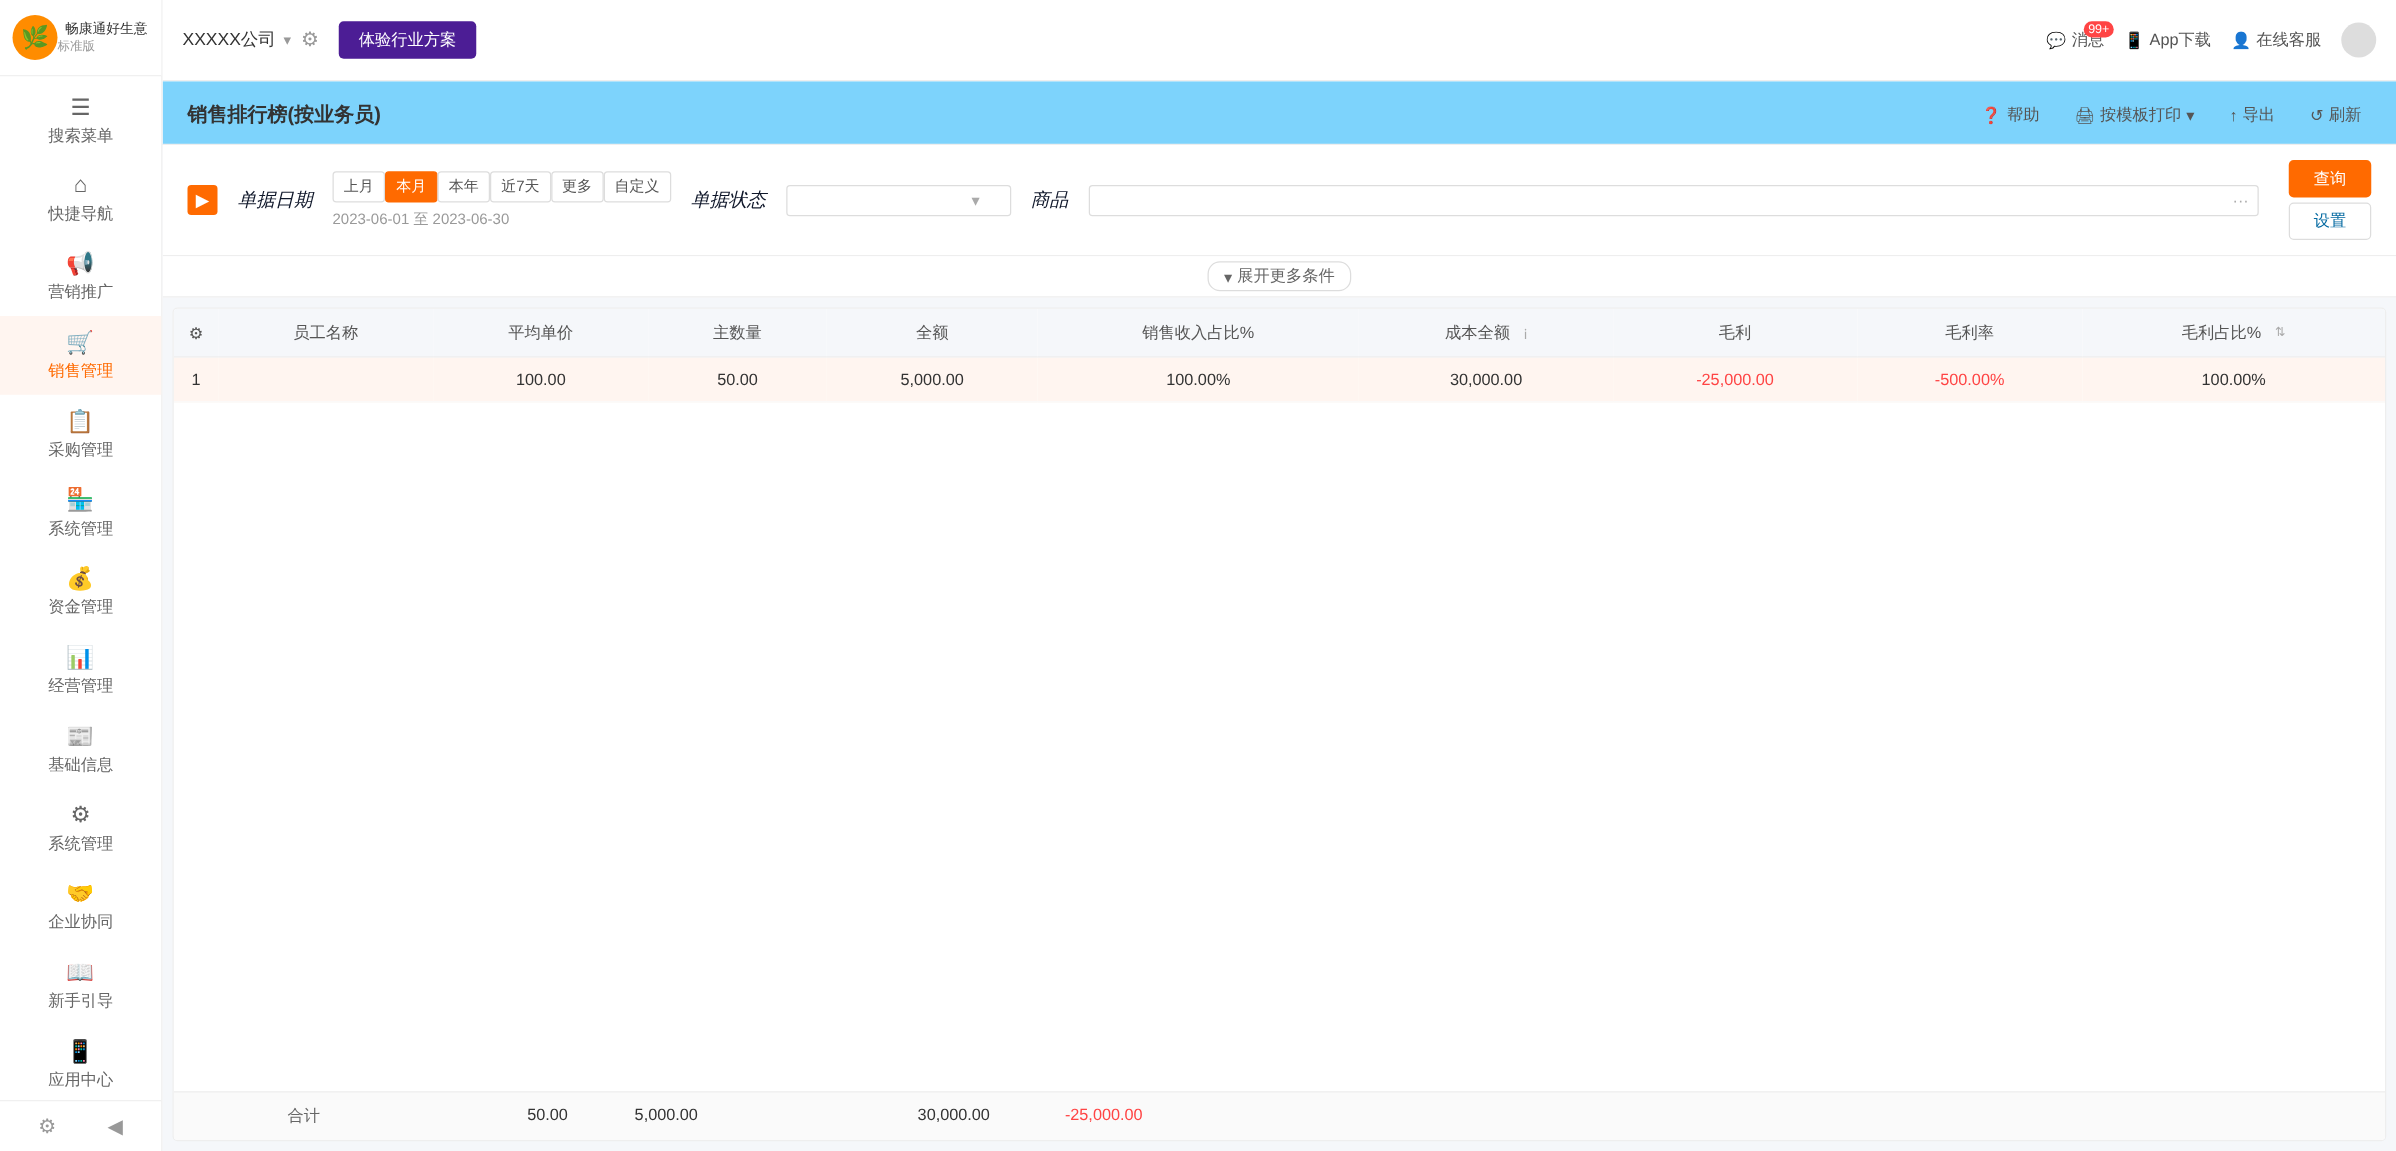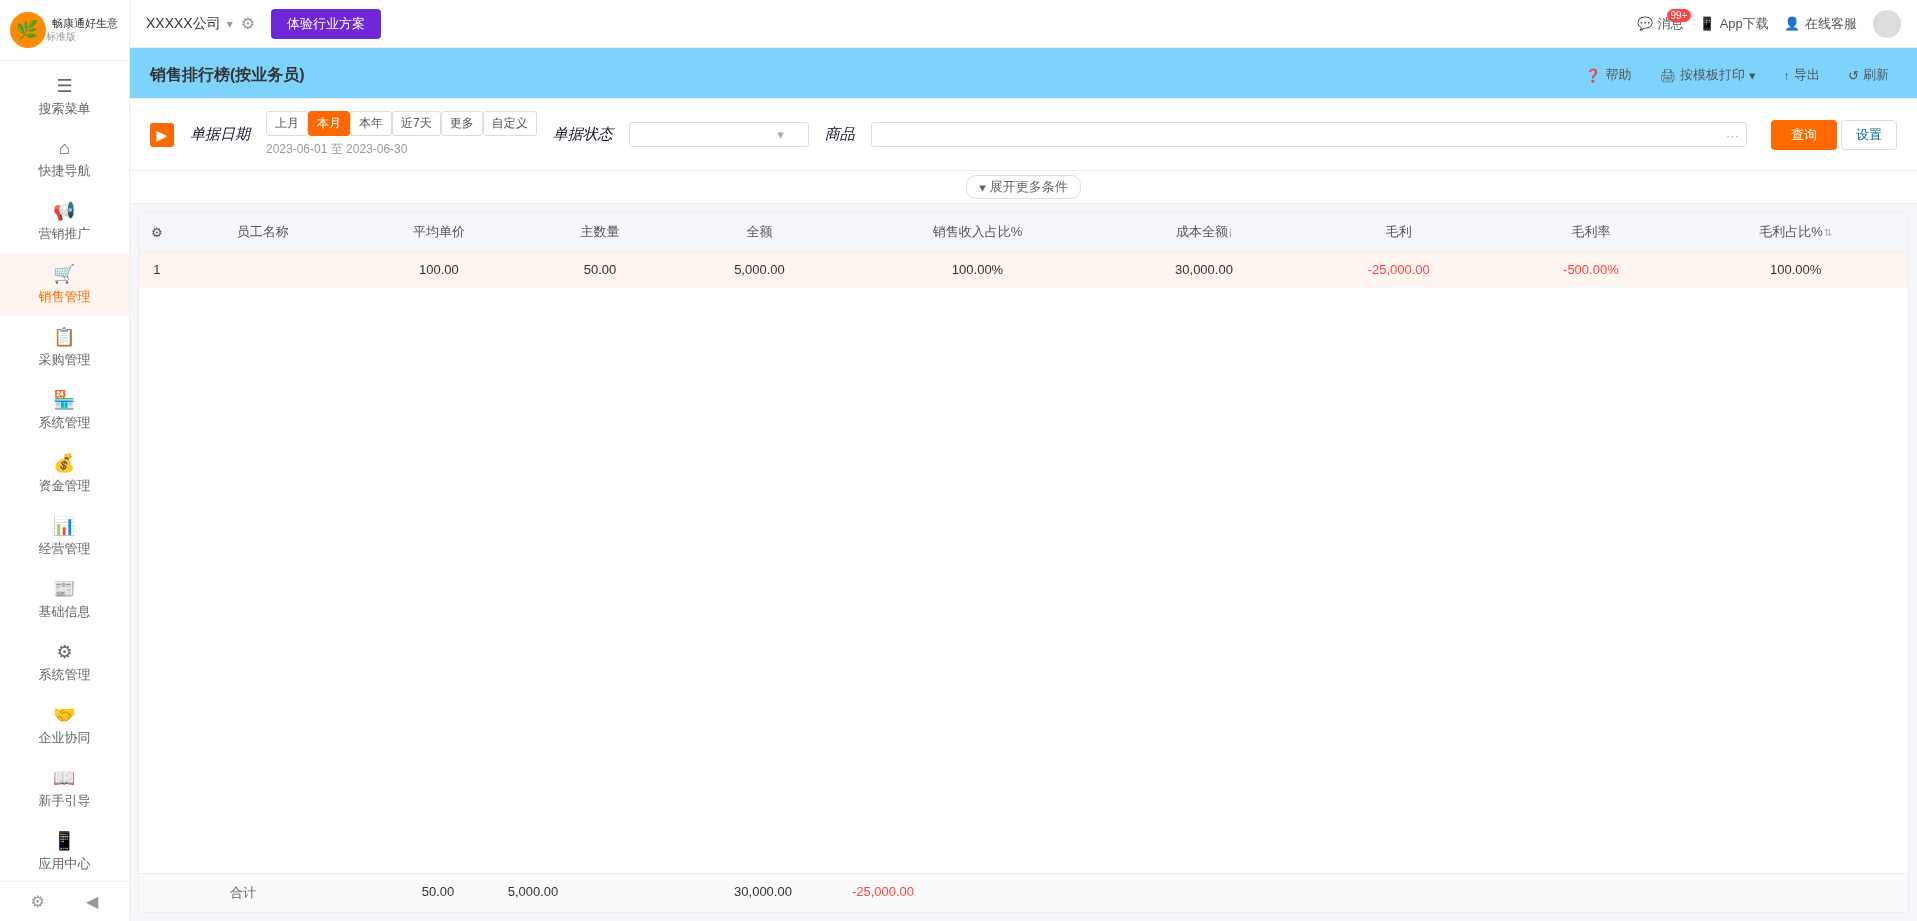--- a/index.html
+++ b/index.html
@@ -62,41 +62,41 @@
       padding: 10px;
       border-top: 1px solid #f0f0f0;
     }
     .sidebar-footer-btn { cursor: pointer; color: #999; font-size: 16px; }
 
     
     .main-container { flex: 1; display: flex; flex-direction: column; overflow: hidden; }
 
     
     .topbar {
-      height: 48px;
+      height: 65px;
       background: #fff;
       display: flex;
       align-items: center;
       padding: 0 16px;
       border-bottom: 1px solid #eee;
       flex-shrink: 0;
     }
     .company-selector {
       display: flex;
       align-items: center;
       gap: 6px;
       cursor: pointer;
       color: #333;
     }
     .company-name { font-size: 14px; font-weight: 500; }
     .chevron-icon { color: #999; font-size: 12px; }
     .settings-icon { color: #999; font-size: 16px; cursor: pointer; margin-left: 8px; }
     .trial-btn {
       margin-left: 16px;
-      background: #6d28d9;
+      background: #4c1d95;
       color: white;
       border: none;
       border-radius: 4px;
       padding: 6px 16px;
       cursor: pointer;
       font-size: 13px;
     }
     .topbar-right {
       margin-left: auto;
       display: flex;
@@ -328,21 +328,21 @@
       background: #fff;
       color: #0369a1;
       border: 1px solid #ddd;
       border-radius: 4px;
       padding: 5px 14px;
       cursor: pointer;
       font-size: 13px;
     }
 
     .th-settings { width: 32px; }
-    .col-header-with-info { display: flex; align-items: center; justify-content: center; gap: 1px; }
+    .col-header-with-info { display: flex; align-items: center; justify-content: center; gap: 11px; }
     .info-icon { color: #aaa; font-size: 11px; cursor: pointer; }
     .sort-icon { color: #aaa; font-size: 10px; cursor: pointer; }
   </style>
 </head>
 <body>
 
 <div class="sidebar">
   <div class="sidebar-logo">
     <div class="logo-icon">🌿</div>
     <div>
@@ -486,21 +486,21 @@
           <span></span>
           <span style="color:#aaa;">▾</span>
         </div>
 
         <span class="filter-label">商品</span>
         <div style="display:flex;align-items:center;flex:1;position:relative;">
           <input class="goods-input" type="text" style="flex: 1 1 0%;">
           <span style="color:#aaa;position:absolute;right:8px;top:50%;transform:translateY(-50%);">···</span>
         </div>
 
-        <div style="display:flex;flex-direction:row;gap:4px;margin-left:8px;">
+        <div style="display:flex;flex-direction:column;gap:4px;margin-left:8px;">
           <button class="query-btn">查询</button>
           <button class="settings-right-btn">设置</button>
         </div>
       </div>
     </div>
 
     <div class="expand-row">
       <button class="expand-btn">
         <span>▾</span>
         <span>展开更多条件</span>

